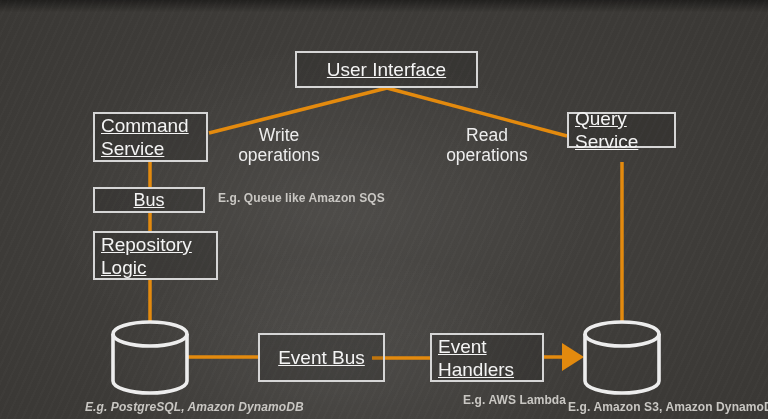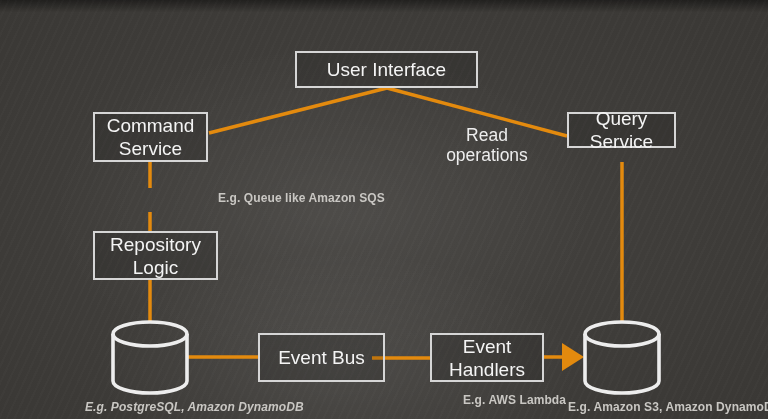--- a/index.html
+++ b/index.html
@@ -43,27 +43,27 @@
     font-weight: 700;
     letter-spacing: 0.3px;
     color: #FAFAFA;
   }
 
   .node {
     position: absolute;
     display: flex;
     align-items: center;
     justify-content: center;
-    text-align: center;
     border: 2px solid var(--box-border, #D6D6D6);
     background: rgba(18,18,18,0.16);
     color: var(--box-text, #F4F4F4);
     font-size: 19px;
     line-height: 23px;
-    padding: 1px 12px;
+    padding: 1px 6px;
+    text-decoration: underline;
   }
   .n-ui        { left: 295px; top: 51px;  width: 183px; height: 37px; }
   .n-command   { left: 93px;  top: 112px; width: 115px; height: 50px; }
   .n-query     { left: 567px; top: 112px; width: 109px; height: 36px; }
   .n-bus       { left: 93px;  top: 187px; width: 112px; height: 26px; font-size: 18px; }
   .n-repo      { left: 93px;  top: 231px; width: 125px; height: 49px; }
   .n-eventbus  { left: 258px; top: 333px; width: 127px; height: 49px; }
   .n-handlers  { left: 430px; top: 333px; width: 114px; height: 49px; }
 
   .edge-label {
@@ -119,24 +119,26 @@
     <g>
       <path class="cylinder" d="M585,334 V381 A37,12 0 0 0 659,381 V334"></path>
       <ellipse class="cylinder" cx="622" cy="334" rx="37" ry="12"></ellipse>
     </g>
   </svg>
 
 
   <div class="node n-ui">User Interface</div>
   <div class="node n-command">Command Service</div>
   <div class="node n-query">Query Service</div>
+  <div class="node n-bus">Bus</div>
   <div class="node n-repo">Repository Logic</div>
   <div class="node n-eventbus">Event Bus</div>
   <div class="node n-handlers">Event Handlers</div>
 
+  <div class="edge-label l-write">Write operations</div>
   <div class="edge-label l-read">Read operations</div>
 
   <div class="caption c-queue">E.g. Queue like Amazon SQS</div>
   <div class="caption c-leftdb">E.g. PostgreSQL, Amazon DynamoDB</div>
   <div class="caption c-lambda">E.g. AWS Lambda</div>
   <div class="caption c-rightdb">E.g. Amazon S3, Amazon DynamoDB,</div>
 
 </div>
 
 </body></html>

